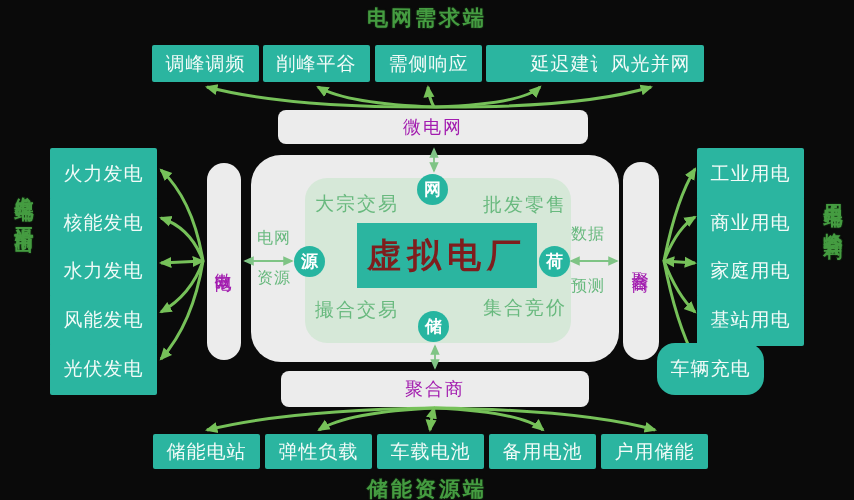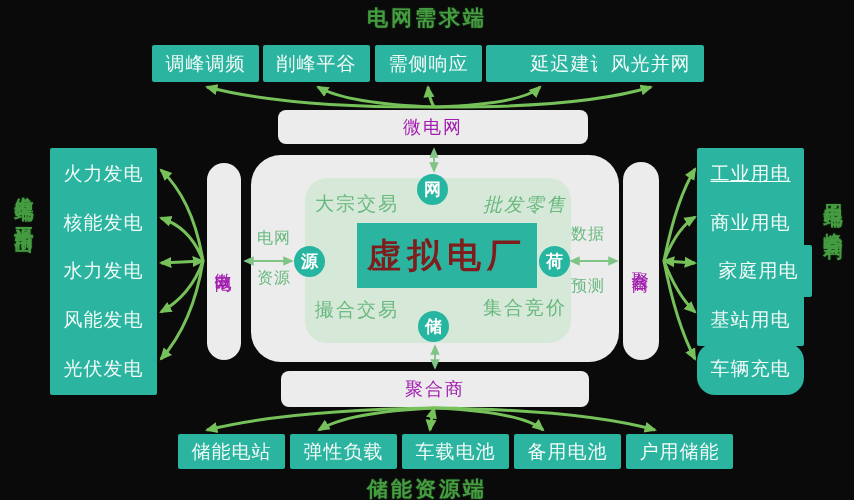--- a/index.html
+++ b/index.html
@@ -4,21 +4,21 @@
 <style>
   html,body{margin:0;padding:0;background:#000;}
   .stage{position:relative;width:854px;height:500px;background:#0a0a0a;overflow:hidden;
          font-family:"DejaVu Sans","Liberation Sans",sans-serif;}
   .abs{position:absolute;}
   
   .tealbox{position:absolute;width:107px;background:#2bb5a0;color:#f2fbf8;
            display:flex;align-items:center;justify-content:center;
            font-size:19px;letter-spacing:1px;border-radius:2px;z-index:5;}
   .row-top{top:45px;height:37px;}
-  .row-bottom{top:434px;height:35px;margin-left:25px;}
+  .row-bottom{top:434px;height:35px;}
   .col{width:107px;height:52px;}
   
   .gray{position:absolute;background:#ececec;z-index:1;}
   .paneltext{color:#a21caf;font-size:18px;letter-spacing:2px;}
   .vtext{writing-mode:vertical-rl;text-orientation:upright;}
   
   .inner{position:absolute;background:#d6e8d8;border-radius:22px;z-index:2;}
   
   .vpp{position:absolute;left:345px;top:223px;width:180px;height:65px;background:#2bb5a0;
        color:#7f1d1d;display:flex;align-items:center;justify-content:center;
@@ -117,40 +117,40 @@
   <div class="tealbox row-top" style="left:375px;">需侧响应</div>
   <div class="tealbox row-top" style="left:486px;padding-left:31px;">延迟建设</div>
   <div class="tealbox row-top" style="left:597px;">风光并网</div>
 
   <div class="tealbox col" style="left:50px;top:148px;">火力发电</div>
   <div class="tealbox col" style="left:50px;top:197px;">核能发电</div>
   <div class="tealbox col" style="left:50px;top:294px;">风能发电</div>
   <div class="tealbox col" style="left:50px;top:245px;">水力发电</div>
   <div class="tealbox col" style="left:50px;top:343px;">光伏发电</div>
 
-  <div class="tealbox col" style="left:697px;top:148px;text-decoration:underline;">工业用电</div>
+  <div class="tealbox col" style="left:697px;top:148px;">工业用电</div>
   <div class="tealbox col" style="left:697px;top:197px;">商业用电</div>
-  <div class="tealbox col" style="left:697px;top:245px;padding-left:8px;">家庭用电</div>
+  <div class="tealbox col" style="left:697px;top:245px;">家庭用电</div>
   <div class="tealbox col" style="left:697px;top:294px;">基站用电</div>
-  <div class="tealbox col" style="left:697px;top:343px;border-radius:18px;">车辆充电</div>
+  <div class="tealbox col" style="left:657px;top:343px;border-radius:18px;">车辆充电</div>
 
   <div class="tealbox row-bottom" style="left:153px;">储能电站</div>
   <div class="tealbox row-bottom" style="left:265px;">弹性负载</div>
   <div class="tealbox row-bottom" style="left:377px;">车载电池</div>
   <div class="tealbox row-bottom" style="left:489px;">备用电池</div>
   <div class="tealbox row-bottom" style="left:601px;">户用储能</div>
 
   <div class="vpp">虚拟电厂</div>
   <div class="circle" style="left:417px;top:174px;">网</div>
   <div class="circle" style="left:294px;top:246px;">源</div>
   <div class="circle" style="left:539px;top:246px;">荷</div>
   <div class="circle" style="left:418px;top:311px;">储</div>
 
   <div class="glabel" style="left:315px;top:191px;">大宗交易</div>
-  <div class="glabel" style="left:483px;top:192px;font-style:italic;">批发零售</div>
+  <div class="glabel" style="left:483px;top:192px;">批发零售</div>
   <div class="glabel" style="left:315px;top:297px;">撮合交易</div>
   <div class="glabel" style="left:483px;top:295px;">集合竞价</div>
 
   <div class="slabel" style="left:257px;top:228px;">电网</div>
   <div class="slabel" style="left:257px;top:268px;">资源</div>
   <div class="slabel" style="left:571px;top:224px;">数据</div>
   <div class="slabel" style="left:571px;top:276px;">预测</div>
 
 </div>
 

